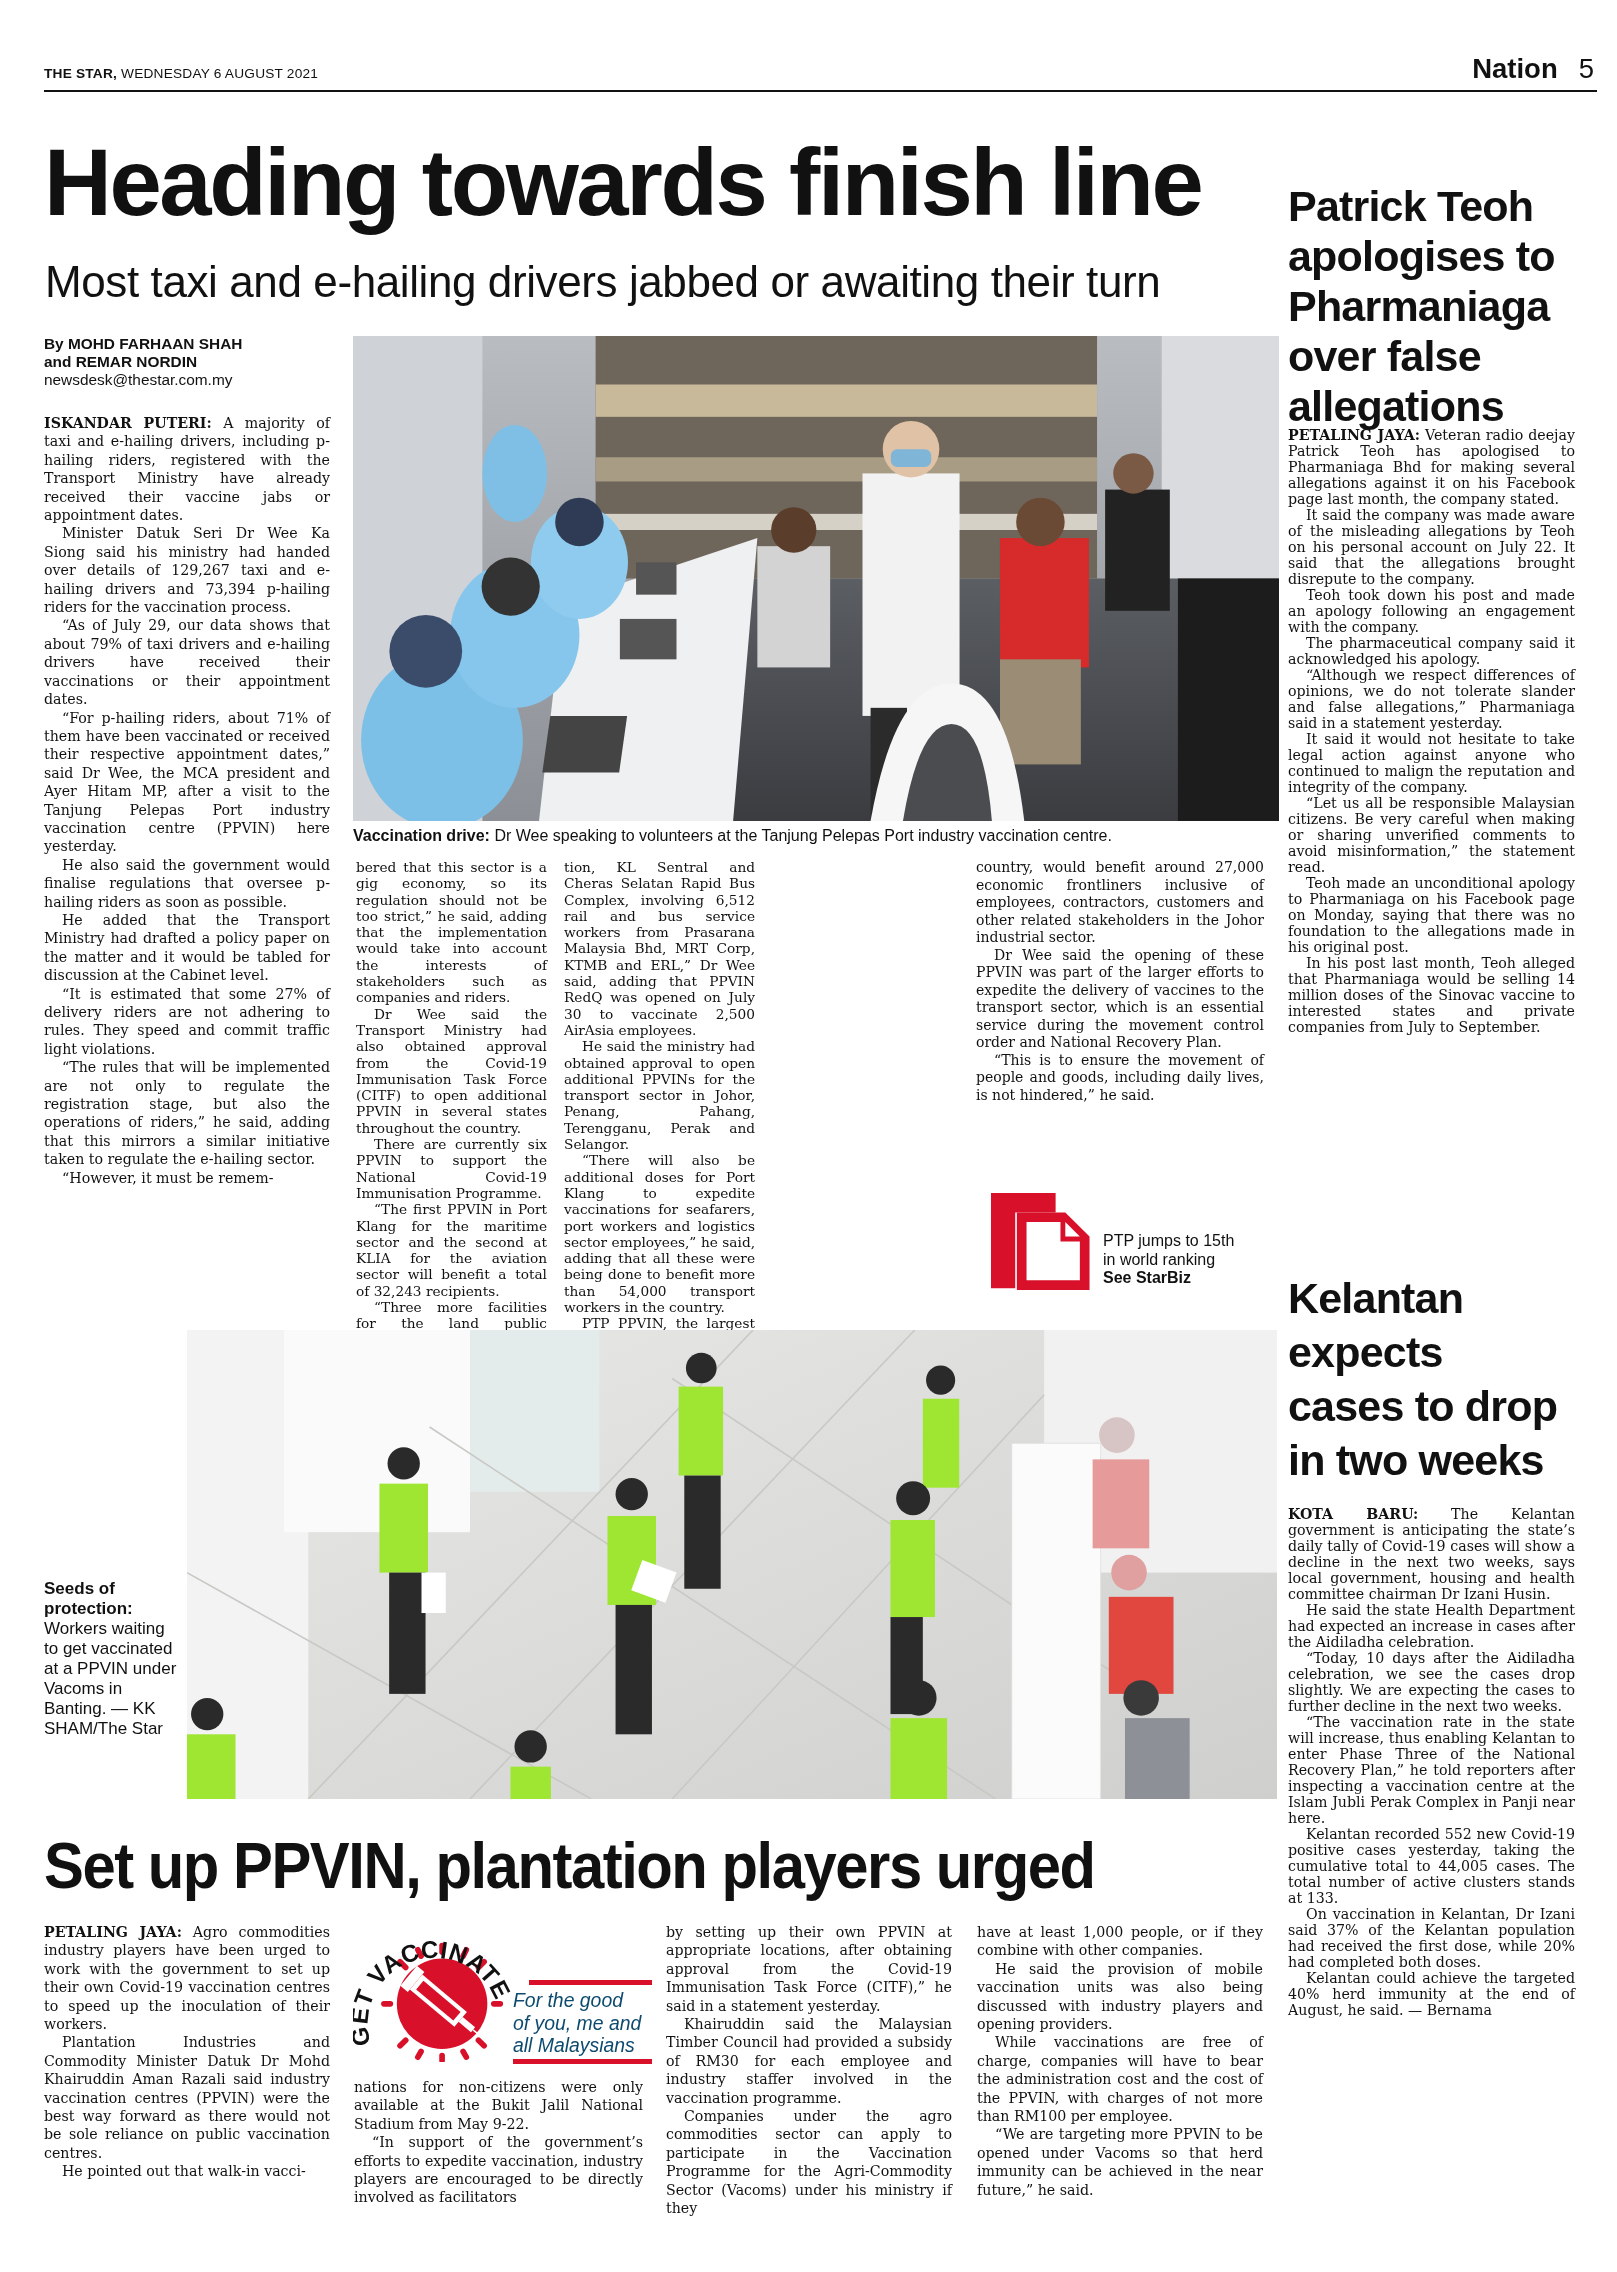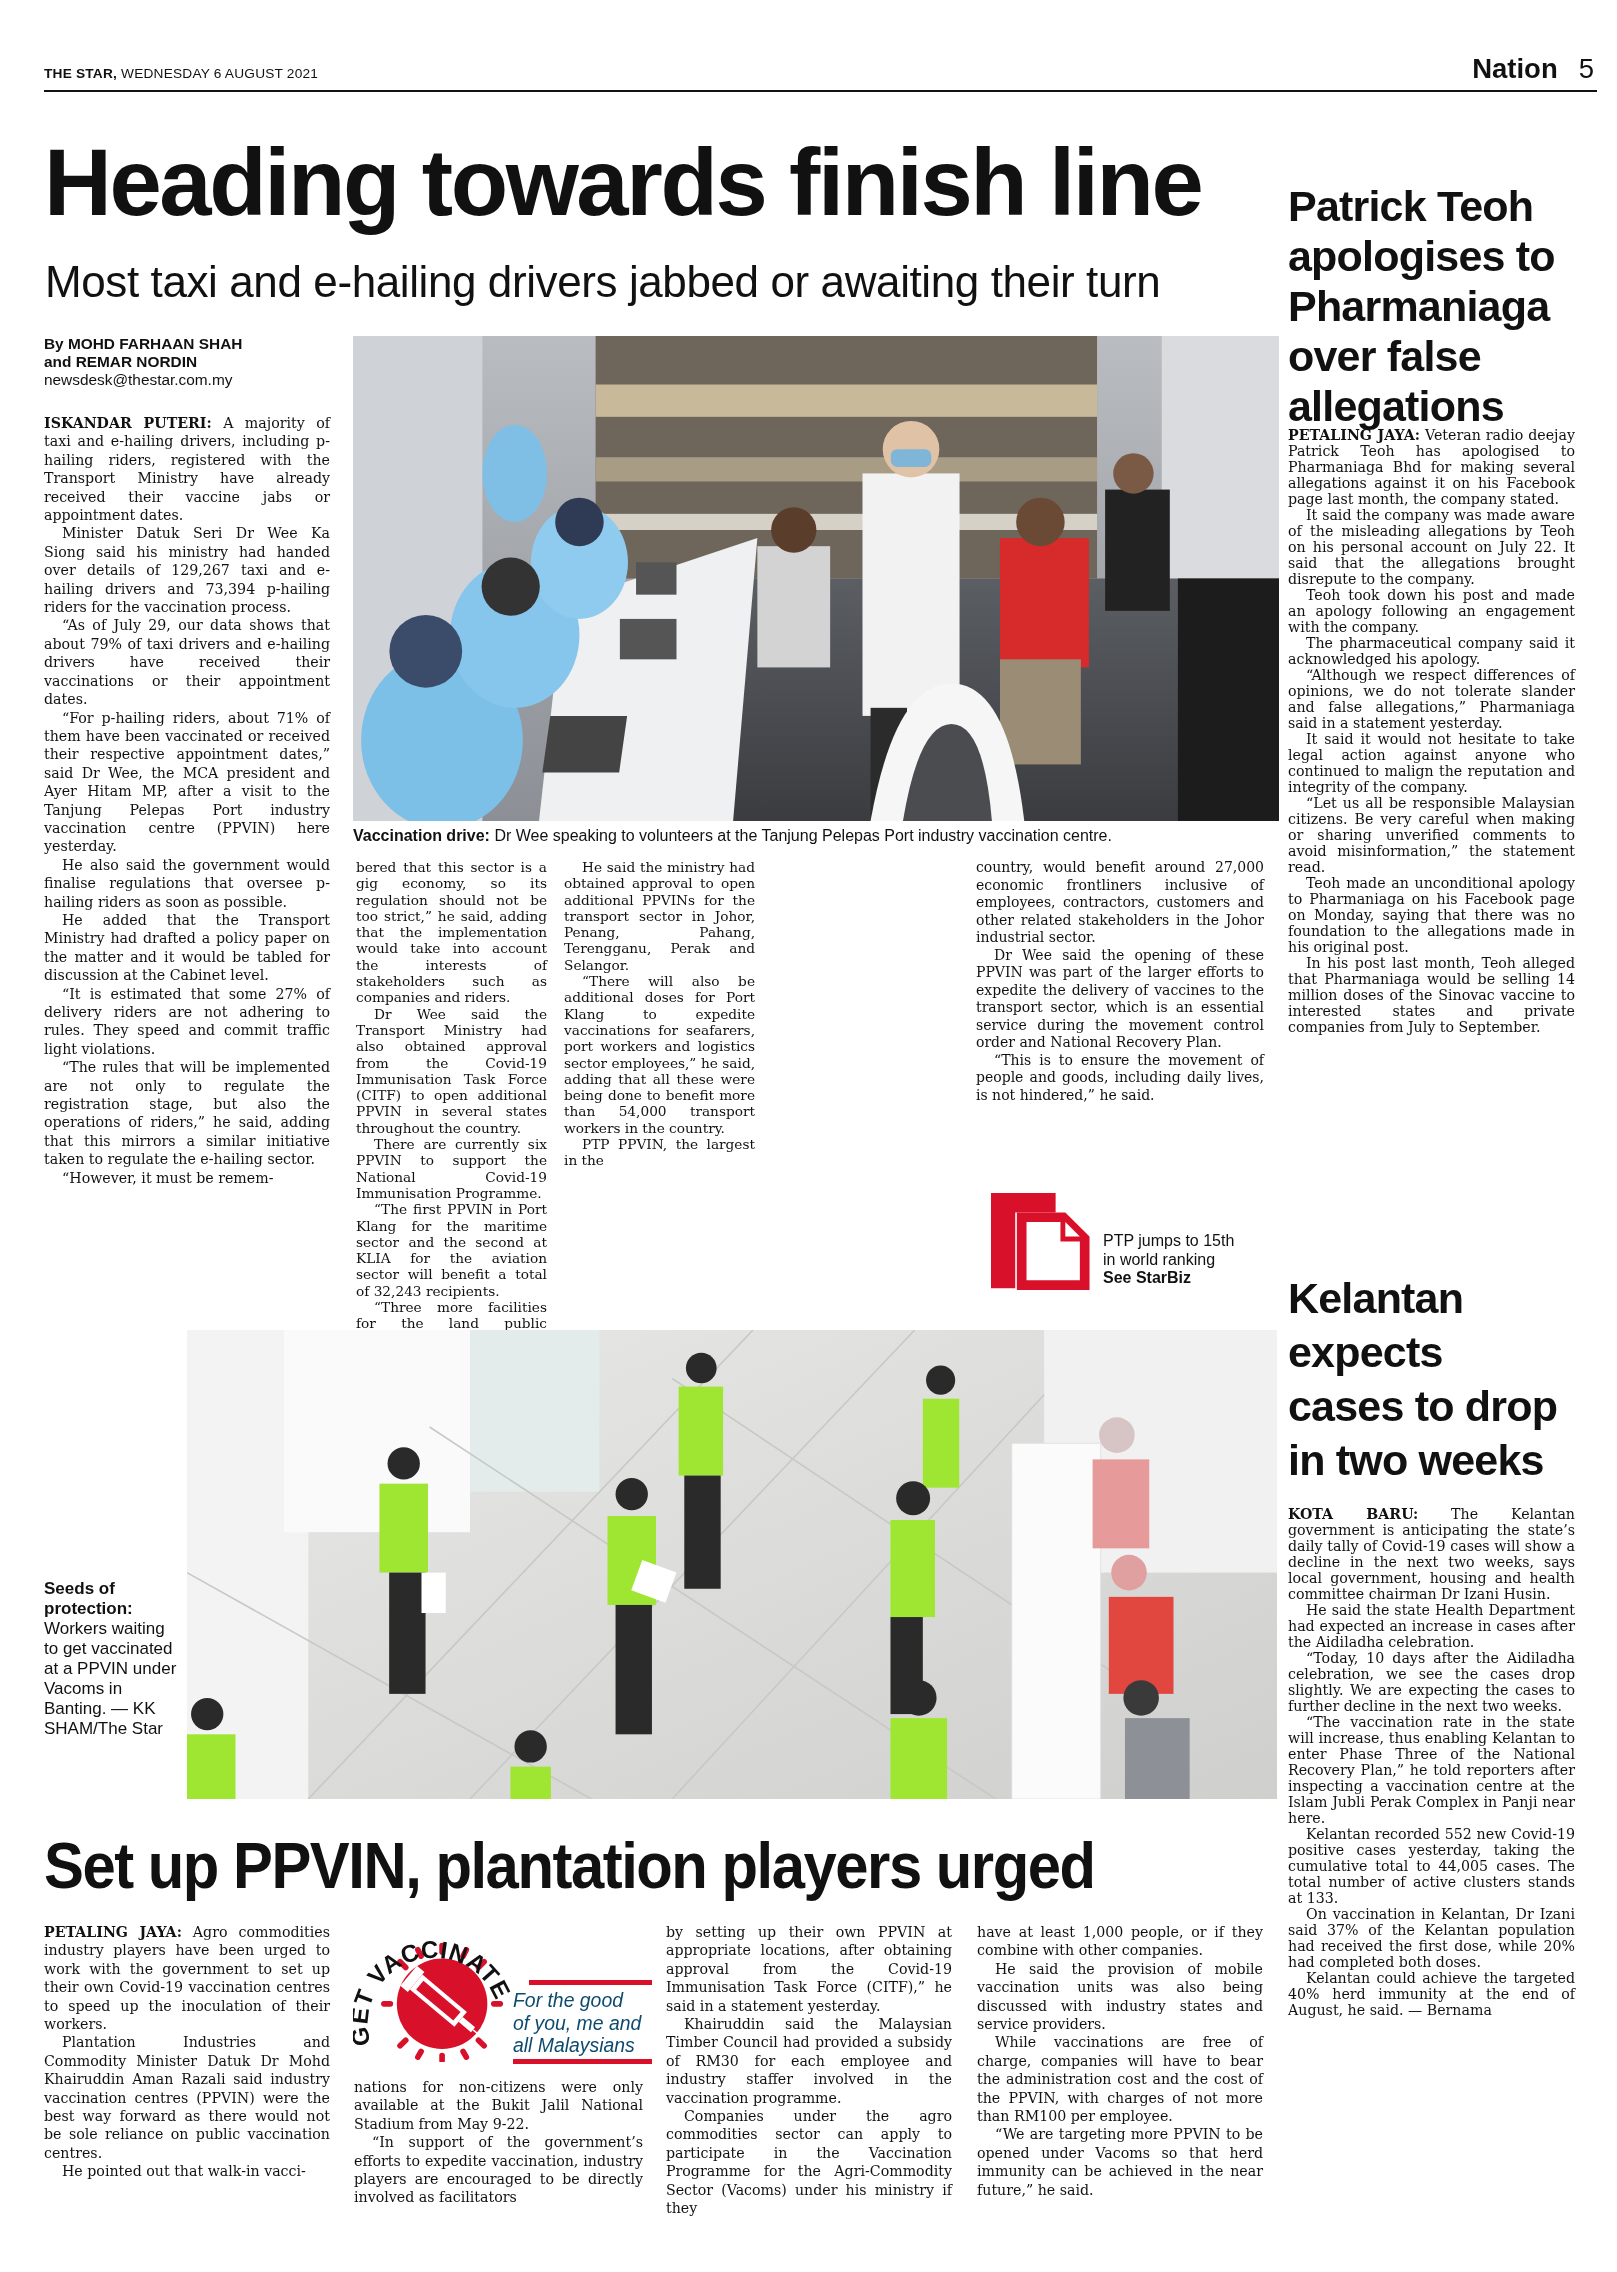--- a/index.html
+++ b/index.html
@@ -146,20 +146,21 @@
 
 <div class="abs col" style="left:356px; top:859px; width:191px; font-size:13.7px; line-height:16.3px;">
   <p class="first">bered that this sector is a gig economy, so its regulation should not be too strict,” he said, adding that the implementation would take into account the interests of stakeholders such as companies and riders.</p>
   <p>Dr Wee said the Transport Ministry had also obtained approval from the Covid-19 Immunisation Task Force (CITF) to open additional PPVIN in several states throughout the country.</p>
   <p>There are currently six PPVIN to support the National Covid-19 Immunisation Programme.</p>
   <p>“The first PPVIN in Port Klang for the maritime sector and the second at KLIA for the aviation sector will benefit a total of 32,243 recipients.</p>
   <p>“Three more facilities for the land public transport sector are also opened at Putra Heights LRT sta-</p>
 </div>
 
 <div class="abs col" style="left:564px; top:859px; width:191px; font-size:13.7px; line-height:16.3px;">
+  <p class="first">tion, KL Sentral and Cheras Selatan Rapid Bus Complex, involving 6,512 rail and bus service workers from Prasarana Malaysia Bhd, MRT Corp, KTMB and ERL,” Dr Wee said, adding that PPVIN RedQ was opened on July 30 to vaccinate 2,500 AirAsia employees.</p>
   <p>He said the ministry had obtained approval to open additional PPVINs for the transport sector in Johor, Penang, Pahang, Terengganu, Perak and Selangor.</p>
   <p>“There will also be additional doses for Port Klang to expedite vaccinations for seafarers, port workers and logistics sector employees,” he said, adding that all these were being done to benefit more than 54,000 transport workers in the country.</p>
   <p>PTP PPVIN, the largest in the</p>
 </div>
 
 <div class="abs col" style="left:976px; top:859px; width:288px; font-size:14px; line-height:17.5px;">
   <p class="first">country, would benefit around 27,000 economic frontliners inclusive of employees, contractors, customers and other related stakeholders in the Johor industrial sector.</p>
   <p>Dr Wee said the opening of these PPVIN was part of the larger efforts to expedite the delivery of vaccines to the transport sector, which is an essential service during the movement control order and National Recovery Plan.</p>
   <p>“This is to ensure the movement of people and goods, including daily lives, is not hindered,” he said.</p>
 </div>
@@ -291,21 +292,21 @@
 </div>
 
 <div class="abs col" style="left:666px; top:1923px; width:286px;">
   <p class="first">by setting up their own PPVIN at appropriate locations, after obtaining approval from the Covid-19 Immunisation Task Force (CITF),” he said in a statement yesterday.</p>
   <p>Khairuddin said the Malaysian Timber Council had provided a subsidy of RM30 for each employee and industry staffer involved in the vaccination programme.</p>
   <p>Companies under the agro commodities sector can apply to participate in the Vaccination Programme for the Agri-Commodity Sector (Vacoms) under his ministry if they</p>
 </div>
 
 <div class="abs col" style="left:977px; top:1923px; width:286px;">
   <p class="first">have at least 1,000 people, or if they combine with other companies.</p>
-  <p>He said the provision of mobile vaccination units was also being discussed with industry states and service providers.</p>
+  <p>He said the provision of mobile vaccination units was also being discussed with industry players and opening providers.</p>
   <p>While vaccinations are free of charge, companies will have to bear the administration cost and the cost of the PPVIN, with charges of not more than RM100 per employee.</p>
   <p>“We are targeting more PPVIN to be opened under Vacoms so that herd immunity can be achieved in the near future,” he said.</p>
 </div>
 
 <div class="abs rail-headline" style="left:1288px; top:137px; width:324px;margin-top:44px;">
   <div>Patrick Teoh</div>
   <div>apologises to</div>
   <div>Pharmaniaga</div>
   <div>over false</div>
   <div>allegations</div>

